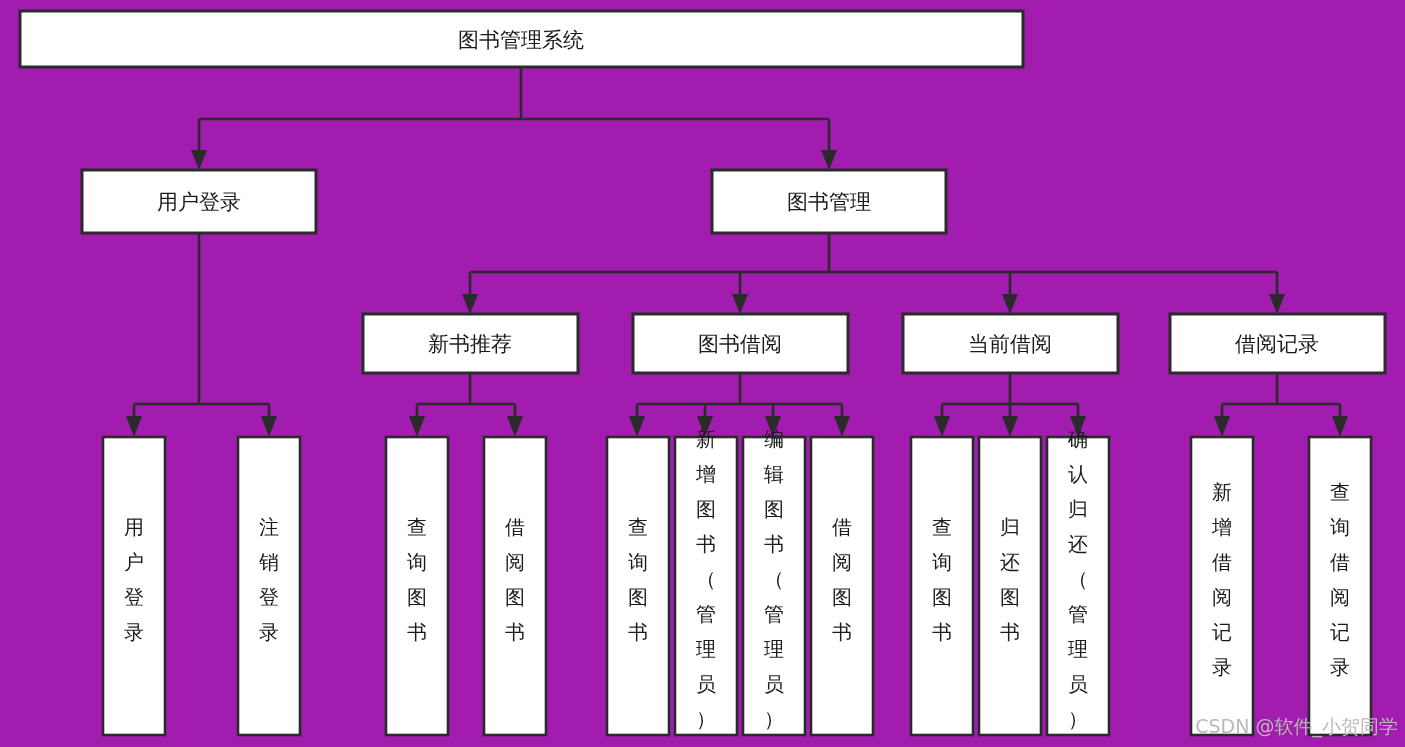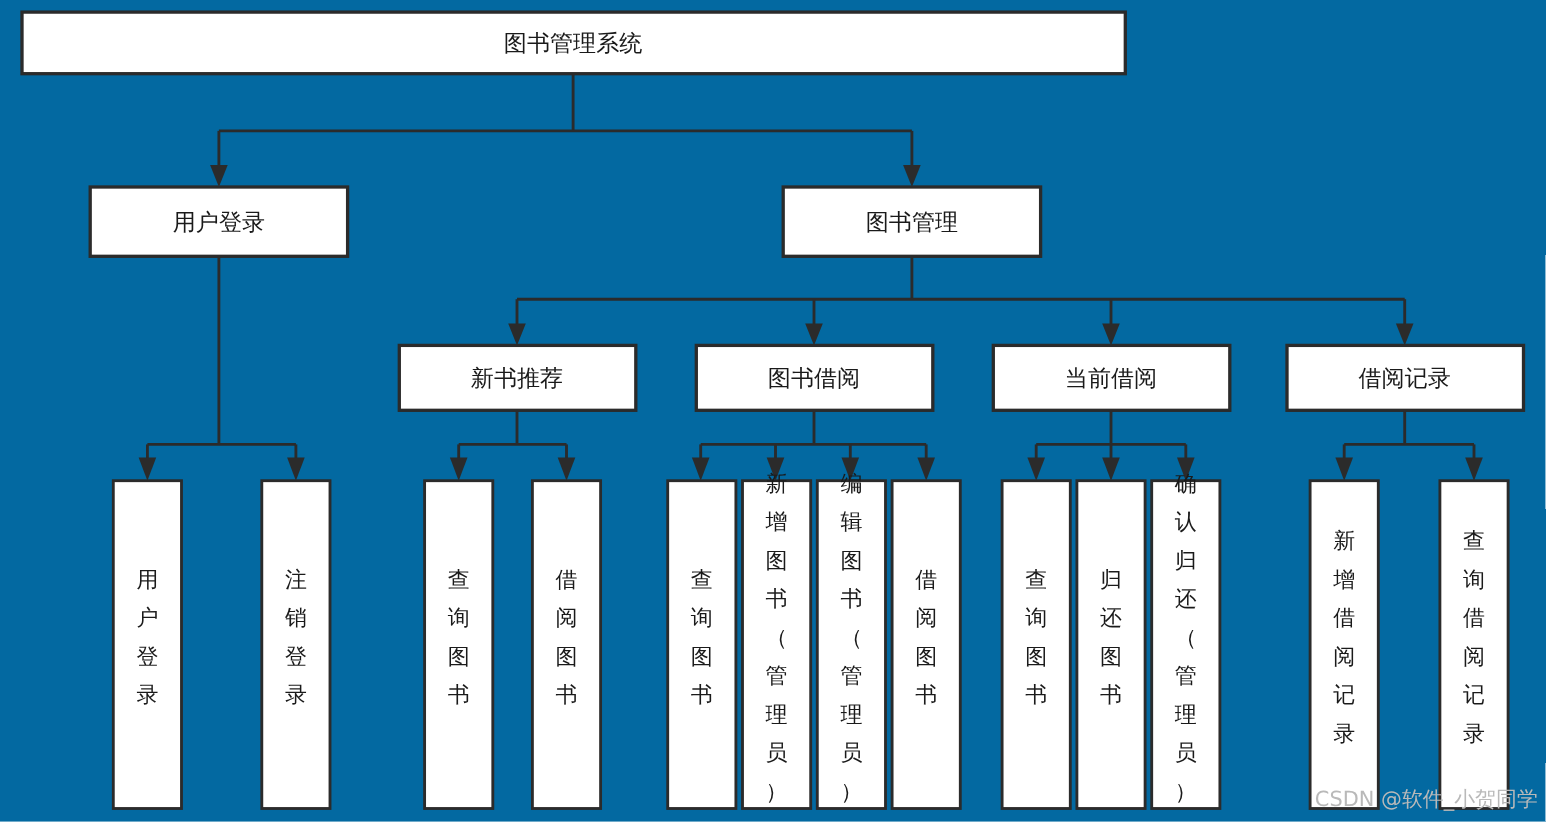--- a/index.html
+++ b/index.html
@@ -10,21 +10,21 @@
   body {
     width: 1405px;
     height: 747px;
     font-family: "DejaVu Sans", "Liberation Sans", sans-serif;
     overflow: hidden;
   }
   #diagram-root {
     position: relative;
     width: 1405px;
     height: 747px;
-    background: #0369a1;
+    background: #a21caf;
   }
   svg.diagram {
     display: block;
     width: 1405px;
     height: 747px;
   }
   .node-box {
     fill: #ffffff;
     stroke: #2b2b2b;
     stroke-width: 3;

